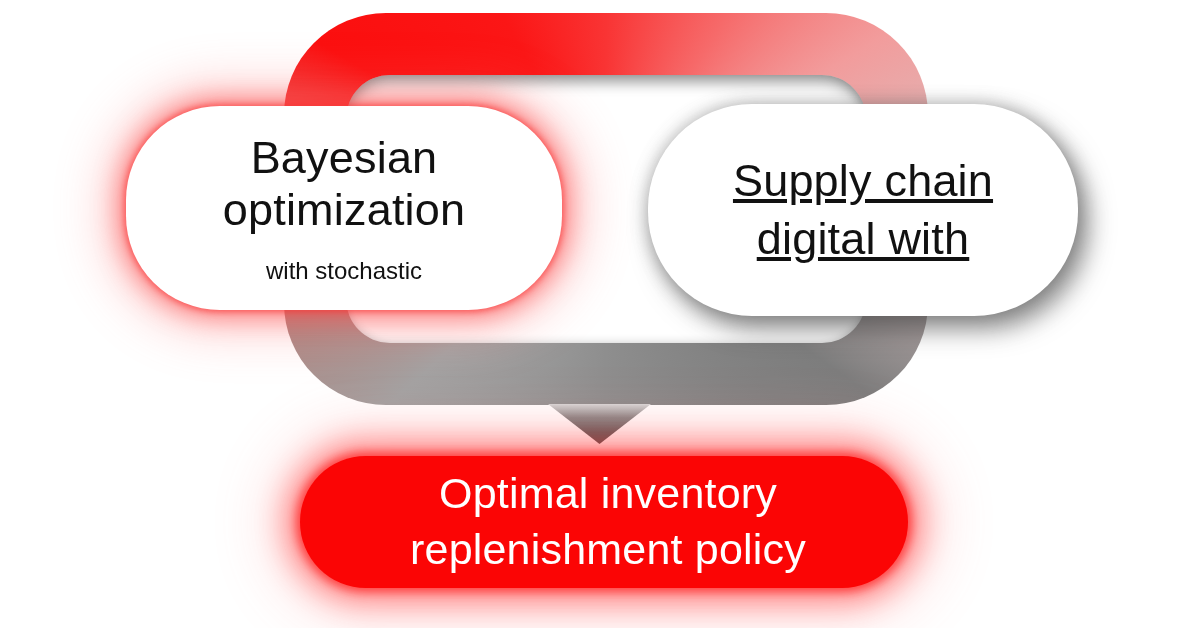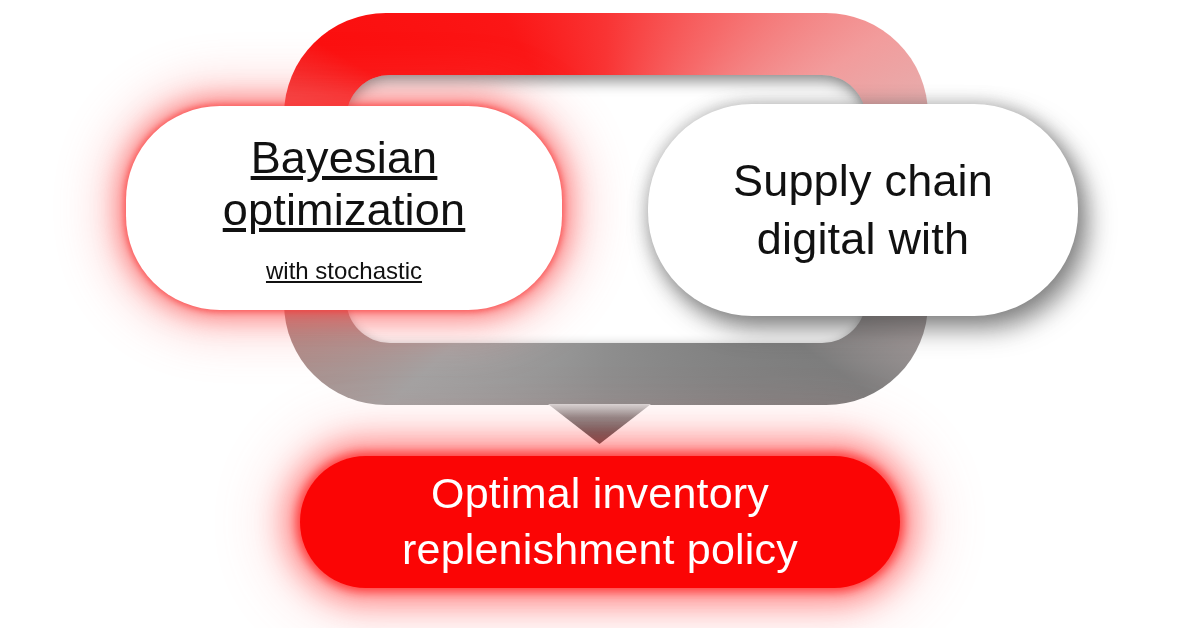--- a/index.html
+++ b/index.html
@@ -69,48 +69,48 @@
     text-align:center;
     z-index:3;
   }
   .node-left{
     left:126px;top:106px;width:436px;height:204px;
     border-radius:94px;
     box-shadow:
       0 0 6px 2px rgba(250,50,50,0.65),
       0 0 22px 10px rgba(250,70,70,0.50),
       0 0 46px 26px rgba(255,110,110,0.28);
-    text-decoration: underline;
   }
   .node-right{
     left:648px;top:104px;width:430px;height:212px;
     border-radius:104px;
     box-shadow:
       9px 12px 24px 2px rgba(60,60,60,0.55),
       0 0 16px 2px rgba(110,110,110,0.35);
   }
   .node .title{font-size:45px;line-height:1.16;letter-spacing:0.2px;}
-  .node-right .title{line-height:1.28;}
+  .node-right .title{line-height:1.28;text-decoration:underline;}
   .node .subtitle{font-size:24px;line-height:1.14;margin-top:20px;}
 
   
   .outcome{
     position:absolute;
     left:300px;top:456px;width:600px;height:132px;
     border-radius:66px;
     background:var(--outcome-fill,#fb0505);
     color:var(--outcome-text,#fff);
     display:flex;flex-direction:column;
     align-items:center;justify-content:center;
     text-align:center;
     box-shadow:
       0 0 10px 4px rgba(255,10,10,0.60),
       0 0 28px 16px rgba(255,40,40,0.45),
       0 0 58px 30px rgba(255,100,100,0.22);
     z-index:3;
+    padding-left:8px;
   }
   .outcome .title{font-size:43px;line-height:1.3;letter-spacing:0.2px;}
 </style>
 </head>
 <body>
 
 <div class="canvas">
 
   <div class="ring"></div>
   <div class="ring-hole"></div>

